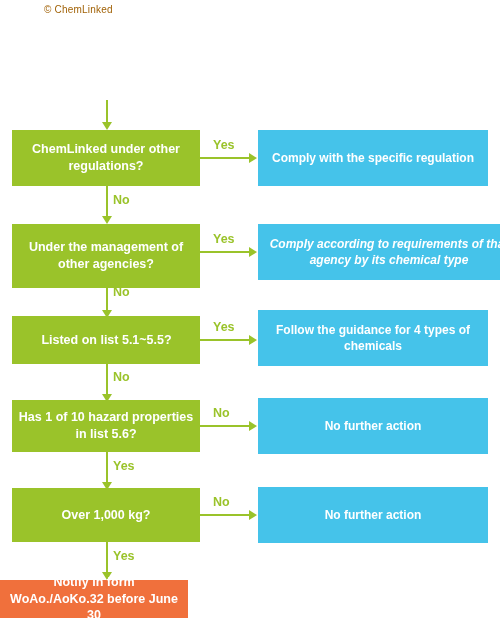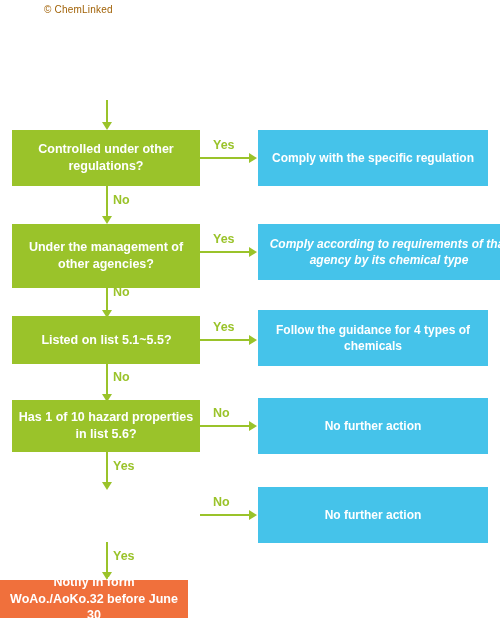--- a/index.html
+++ b/index.html
@@ -98,21 +98,21 @@
 
 <div id="canvas">
 
   <div class="credit">© ChemLinked</div>
 
 
   <div class="vline" style="left:106px; top:100px; height:24px;"></div>
   <div class="arrow-down" style="left:102px; top:122px;"></div>
 
   <div class="node green" style="left:12px; top:130px; width:188px; height:56px;">
-    <span>Controlled under other regulations?</span>
+    <span>ChemLinked under other regulations?</span>
   </div>
   <div class="node blue" style="left:258px; top:130px; width:230px; height:56px;">
     <span>Comply with the specific regulation</span>
   </div>
   <div class="hline" style="left:200px; top:157px; width:50px;"></div>
   <div class="arrow-right" style="left:249px; top:153px;"></div>
   <div class="edge-label" style="left:213px; top:138px;">Yes</div>
 
   <div class="vline" style="left:106px; top:186px; height:32px;"></div>
   <div class="arrow-down" style="left:102px; top:216px;"></div>
@@ -153,20 +153,23 @@
     <span>No further action</span>
   </div>
   <div class="hline" style="left:200px; top:425px; width:50px;"></div>
   <div class="arrow-right" style="left:249px; top:421px;"></div>
   <div class="edge-label" style="left:213px; top:406px;">No</div>
 
   <div class="vline" style="left:106px; top:452px; height:32px;"></div>
   <div class="arrow-down" style="left:102px; top:482px;"></div>
   <div class="edge-label" style="left:113px; top:459px;">Yes</div>
 
+  <div class="node green" style="left:12px; top:488px; width:188px; height:54px;">
+    <span>Over 1,000 kg?</span>
+  </div>
   <div class="node blue" style="left:258px; top:487px; width:230px; height:56px;">
     <span>No further action</span>
   </div>
   <div class="hline" style="left:200px; top:514px; width:50px;"></div>
   <div class="arrow-right" style="left:249px; top:510px;"></div>
   <div class="edge-label" style="left:213px; top:495px;">No</div>
 
   <div class="vline" style="left:106px; top:542px; height:32px;"></div>
   <div class="arrow-down" style="left:102px; top:572px;"></div>
   <div class="edge-label" style="left:113px; top:549px;">Yes</div>

